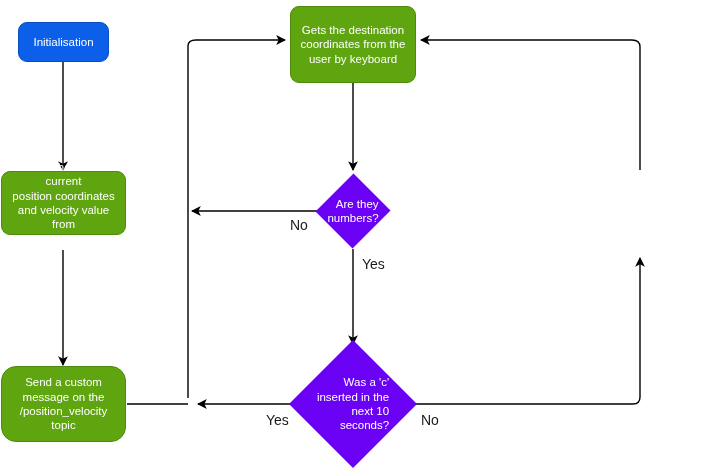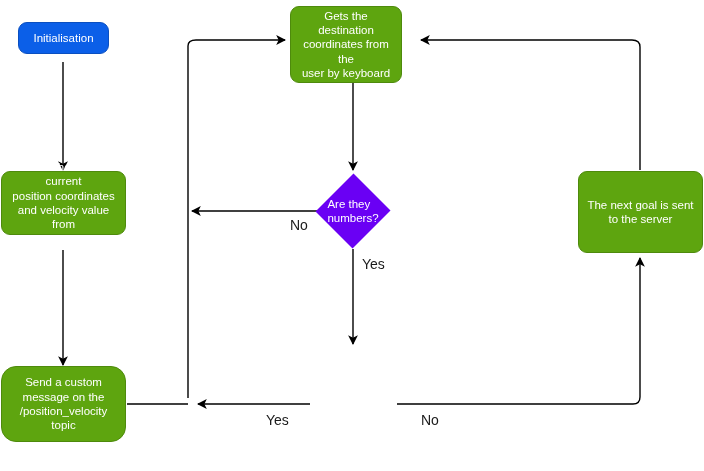--- a/index.html
+++ b/index.html
@@ -62,21 +62,21 @@
   }
   .decision-label {
     position: absolute;
     left: 0;
     top: 0;
     width: 100%;
     height: 100%;
     display: flex;
     align-items: center;
     justify-content: center;
-    text-align: left;
+    text-align: right;
     color: #ffffff;
     font-size: 11.5px;
     line-height: 1.25;
     white-space: pre-line;
   }
   .edge-label {
     position: absolute;
     color: #1a1a1a;
     font-size: 14px;
     font-family: "Liberation Sans", sans-serif;
@@ -105,54 +105,57 @@
       <path d="M 188 398 L 188 46 Q 188 40 196 40 L 285 40"></path>
       <path d="M 397 404 L 633 404 Q 640 404 640 397 L 640 258"></path>
       <path d="M 640 170 L 640 47 Q 640 40 632 40 L 421 40"></path>
     </g>
 
     <g fill="none" stroke="#000000" stroke-width="1.4">
       <path d="M 127 404 L 188 404"></path>
     </g>
   </svg>
 
-  <div class="node proc start" style="left:18px; top:22px; width:91px; height:32px;">
+  <div class="node proc start" style="left:18px; top:22px; width:91px; height:40px;">
     <span>Initialisation</span>
   </div>
 
   <div class="node proc green" style="left:1px; top:171px; width:125px; height:64px;">
     <span>Gets the robot current
 position coordinates
 and velocity value from
 /odon topic</span>
   </div>
 
   <div class="node proc green" style="left:1px; top:366px; width:125px; height:76px;border-radius:15px;">
     <span>Send a custom
 message on the
 /position_velocity topic</span>
   </div>
 
-  <div class="node proc green" style="left:290px; top:6px; width:112px; height:77px;">
+  <div class="node proc green" style="left:290px; top:6px; width:126px; height:77px;">
     <span>Gets the destination
 coordinates from the
 user by keyboard</span>
   </div>
 
   <div class="decision-wrap" style="left:316px; top:173px; width:74px; height:76px;">
     <div class="decision-shape"></div>
     <div class="decision-label">Are they
 numbers?</div>
   </div>
 
+  <div class="decision-wrap" style="left:289px; top:340px; width:128px; height:128px;">
+    <div class="decision-shape"></div>
+    <div class="decision-label">Was a 'c'
+inserted in the
+next 10
+seconds?</div>
+  </div>
 
-  <div class="node proc green" style="left:578px; top:171px; width:125px; height:82px;">
-    <span>The next goal is sent
-to the server</span>
-  </div>
 
   <div class="edge-label" style="left:290px; top:217px;">No</div>
 
   <div class="edge-label" style="left:362px; top:256px;">Yes</div>
 
   <div class="edge-label" style="left:266px; top:412px;">Yes</div>
 
   <div class="edge-label" style="left:421px; top:412px;">No</div>
 
 </div>

